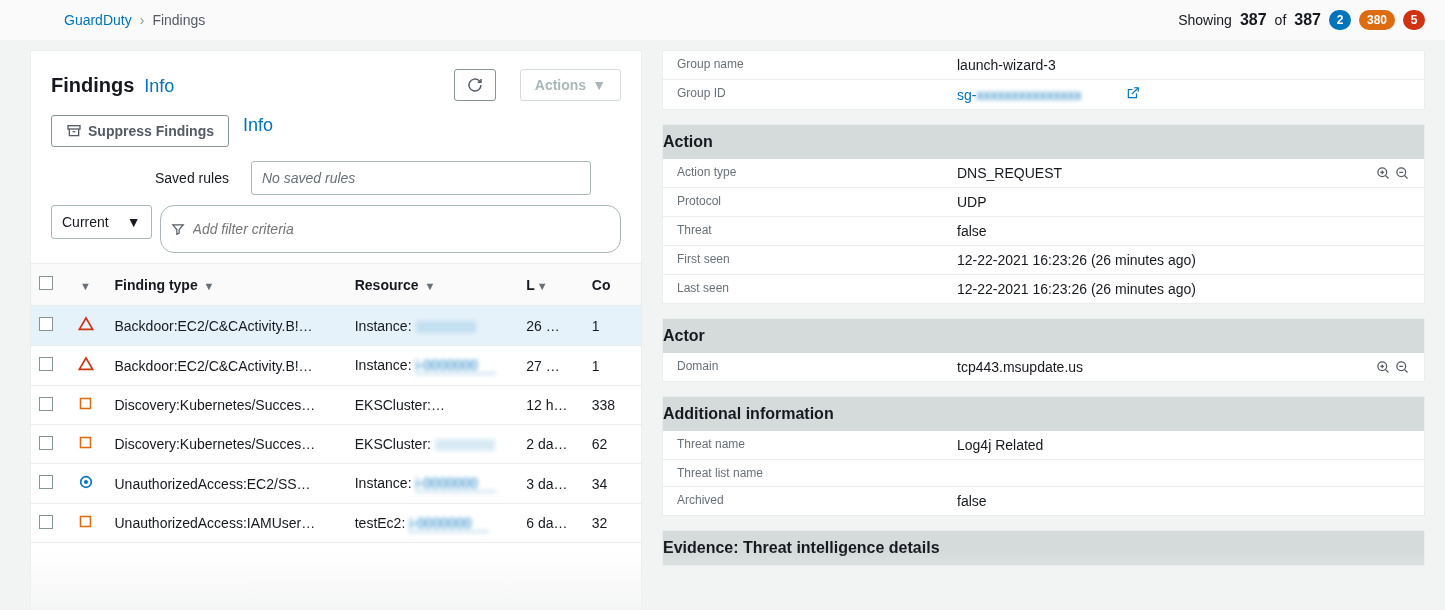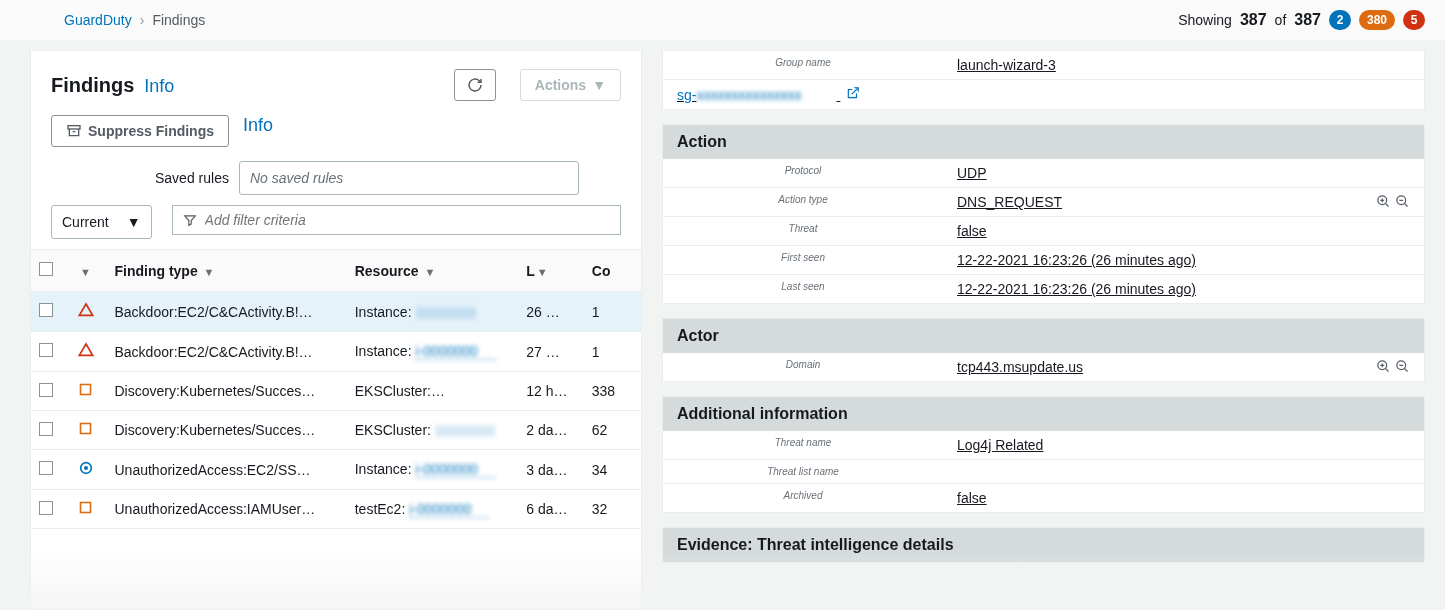--- a/index.html
+++ b/index.html
@@ -26,26 +26,26 @@
 .panel-header { padding: 18px 20px 10px 20px; }
 .panel-title-row { display: flex; align-items: center; justify-content: space-between; margin-bottom: 14px; }
 .panel-title { display: flex; align-items: baseline; gap: 10px; }
 .panel-title h1 { font-size: 20px; font-weight: 700; }
 .info-link { color: #0073bb; font-size: 18px; cursor: pointer; }
 .btn-row { display: flex; gap: 24px; justify-content: space-between; }
 .btn { display: inline-flex; align-items: center; gap: 6px; border: 1px solid #879596; background: #fff; color: #545b64; padding: 6px 14px; border-radius: 3px; cursor: pointer; font-size: 14px; font-weight: 700; height: 32px; }
 .btn-icon-only { padding: 6px 12px; }
 .btn.disabled { color: #aab7b8; border-color: #d5dbdb; cursor: default; }
 .suppress-row { display: flex; align-items: flex-start; gap: 14px; margin-bottom: 14px; }
-.saved-row { display: flex; align-items: center; margin-bottom: 10px; }
+.saved-row { display: flex; align-items: center; gap: 12px; margin-bottom: 10px; }
 .saved-row label { color: #16191f; font-size: 14px; margin-left: auto; }
 .saved-select { flex: 0 0 340px; border: 1px solid #aab7b8; border-radius: 3px; height: 34px; display: flex; align-items: center; padding: 0 10px; color: #687078; font-style: italic; margin-left: 10px; }
-.filter-row { display: flex; gap: 20px; }
+.filter-row { display: flex; gap: 8px; }
 .current-dd { border: 1px solid #aab7b8; border-radius: 3px; height: 34px; display: flex; align-items: center; padding: 0 10px; gap: 18px; cursor: pointer; }
-.filter-input-wrap { flex: 1; border: 1px solid #aab7b8; border-radius: 0; height: 30px; display: flex; align-items: center; padding: 4px 10px; gap: 8px; }
+.filter-input-wrap { flex: 1; border: 1px solid #aab7b8; border-radius: 14px; height: 48px; display: flex; align-items: center; padding: 4px 10px; gap: 8px; }
 .filter-input-wrap input { border: none; outline: none; font-size: 14px; font-style: italic; color: #687078; flex: 1; background: transparent; }
 
 
 .table-wrap { flex: 1; overflow-y: auto; border-top: 1px solid #eaeded; position: relative; }
 .table-wrap::-webkit-scrollbar { width: 10px; }
 .table-wrap::-webkit-scrollbar-thumb { background: #c0c4c8; border-radius: 5px; }
 table { width: 100%; border-collapse: collapse; }
 th { text-align: left; font-weight: 700; padding: 12px 8px; font-size: 14px; color: #16191f; border-bottom: 1px solid #eaeded; background: #fafafa; position: sticky; top: 0; }
 th .sort { color: #687078; font-size: 11px; margin-left: 2px; }
 td { padding: 10px 8px; font-size: 14px; color: #16191f; border-bottom: 1px solid #eaeded; white-space: nowrap; overflow: hidden; text-overflow: ellipsis; }
@@ -55,25 +55,25 @@
 .chk { width: 14px; height: 14px; border: 1px solid #879596; background: #fff; display: inline-block; cursor: pointer; }
 .res-link { color: #0073bb; border-bottom: 1px dotted #0073bb; margin-left: 4px; filter: blur(2px); display: inline-block; width: 80px; }
 .res-link-hidden { filter: blur(2px); display: inline-block; width: 60px; background: rgba(0,115,187,0.15); height: 12px; vertical-align: middle; margin-left: 4px; }
 
 
 .right-panel { flex: 1; margin: 10px 12px 0 20px; overflow-y: auto; padding-right: 8px; }
 .right-panel::-webkit-scrollbar { width: 12px; }
 .right-panel::-webkit-scrollbar-track { background: #e8e8e8; }
 .right-panel::-webkit-scrollbar-thumb { background: #bbb; border-radius: 2px; }
 .detail-section { background: #fff; border: 1px solid #eaeded; margin-bottom: 14px; }
-.section-header { background: #d5dbdb; padding: 8px 14px; font-size: 16px; font-weight: 700; }
+.section-header { background: #d5dbdb; padding: 8px 0; font-size: 16px; font-weight: 700; }
 .kv-row { display: flex; border-bottom: 1px solid #eaeded; }
 .kv-row:last-child { border-bottom: none; }
-.kv-key { width: 280px; text-align: center; padding: 6px 14px; color: #687078; font-size: 10px; font-style: italic; }
-.kv-val { flex: 1; padding: 6px 14px; font-size: 14px; display: flex; justify-content: space-between; text-decoration: underline; }
+.kv-key { width: 280px; text-align: left; padding: 6px 14px; color: #687078; font-size: 12px; }
+.kv-val { flex: 1; padding: 6px 14px; font-size: 14px; display: flex; align-items: center; justify-content: space-between; }
 .kv-val .val-text { color: #16191f; }
 .kv-val .link { color: #0073bb; }
 .zoom-icons { display: flex; gap: 4px; color: #545b64; cursor: pointer; }
 .ext-icon { color: #0073bb; margin-left: 6px; }
 .gid-blur { filter: blur(2px); display:inline-block; min-width:140px; }
 
 
 .fade { position: absolute; bottom: 0; left: 0; right: 0; height: 60px; background: linear-gradient(to top, rgba(242,243,243,0.8), rgba(242,243,243,0)); pointer-events: none; }
 </style>
 </head>
@@ -230,58 +230,59 @@
 
   <div class="right-panel">
     <div class="detail-section">
       <div class="kv-row">
         <div class="kv-key">Group name</div>
         <div class="kv-val">
             <span class="val-text">launch-wizard-3</span>
           </div>
       </div>
       <div class="kv-row">
+        <div class="kv-key">Group ID</div>
         <div class="kv-val">
           <span class="link">
             <span>sg-</span><span class="gid-blur">xxxxxxxxxxxxxxx</span>
             <svg width="14" height="14" viewBox="0 0 24 24" fill="none" stroke="#0073bb" stroke-width="2" class="ext-icon">
                 <path d="M14 3h7v7"></path>
                 <path d="M10 14L21 3"></path>
                 <path d="M18 13v7H4V6h7"></path>
               </svg>
           </span>
         </div>
       </div>
     </div>
 
     <div class="detail-section">
       <div class="section-header">Action</div>
       <div class="kv-row">
-          <div class="kv-key">Protocol</div>
-          <div class="kv-val">
-            <span class="val-text">UDP</span>
-          </div>
-        </div>
-      <div class="kv-row">
         <div class="kv-key">Action type</div>
         <div class="kv-val">
             <span class="val-text">DNS_REQUEST</span>
           <span class="zoom-icons">
             <svg width="15" height="15" viewBox="0 0 24 24" fill="none" stroke="#545b64" stroke-width="2">
                 <circle cx="10" cy="10" r="7"></circle>
                 <path d="M15 15l5 5M7 10h6M10 7v6"></path>
               </svg>
             <svg width="15" height="15" viewBox="0 0 24 24" fill="none" stroke="#545b64" stroke-width="2">
                 <circle cx="10" cy="10" r="7"></circle>
                 <path d="M15 15l5 5M7 10h6"></path>
               </svg>
           </span>
         </div>
       </div>
       <div class="kv-row">
+          <div class="kv-key">Protocol</div>
+          <div class="kv-val">
+            <span class="val-text">UDP</span>
+          </div>
+        </div>
+      <div class="kv-row">
           <div class="kv-key">Threat</div>
           <div class="kv-val">
             <span class="val-text">false</span>
           </div>
         </div>
       <div class="kv-row">
           <div class="kv-key">First seen</div>
           <div class="kv-val">
             <span class="val-text">12-22-2021 16:23:26 (26 minutes ago)</span>
           </div>

